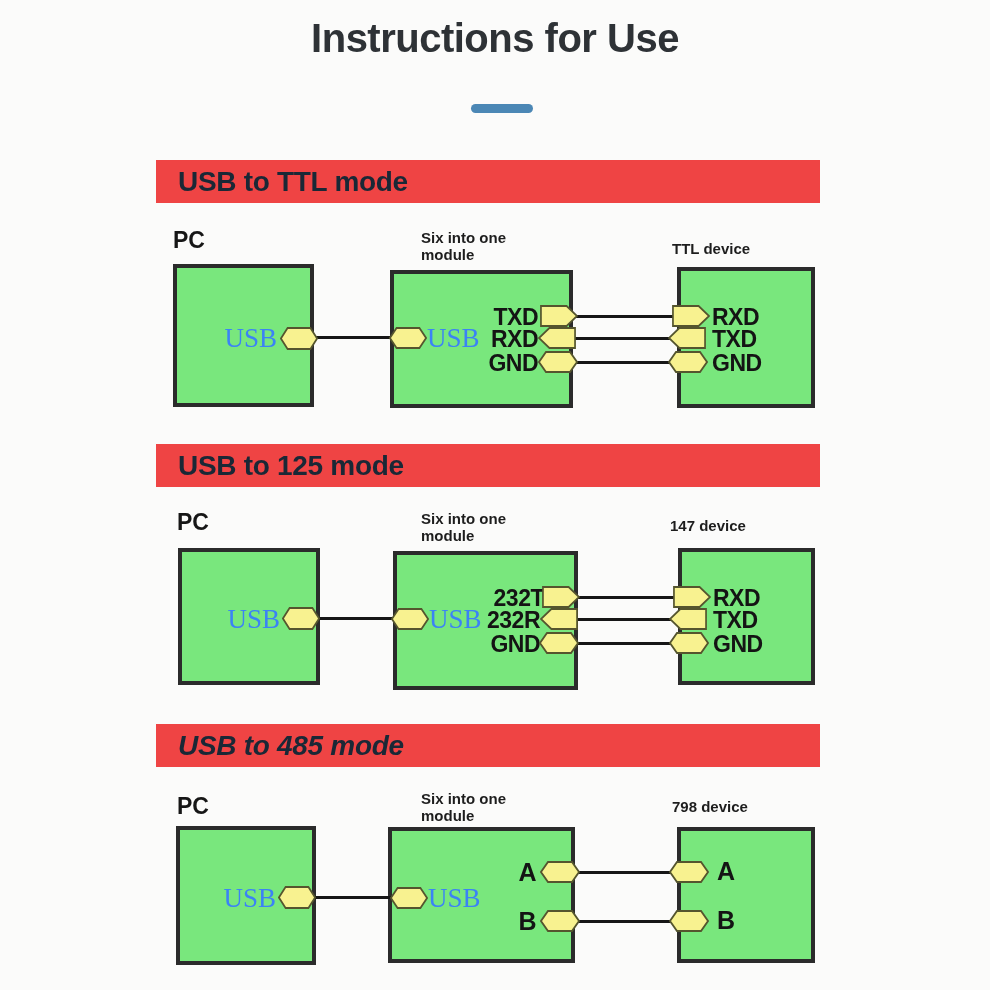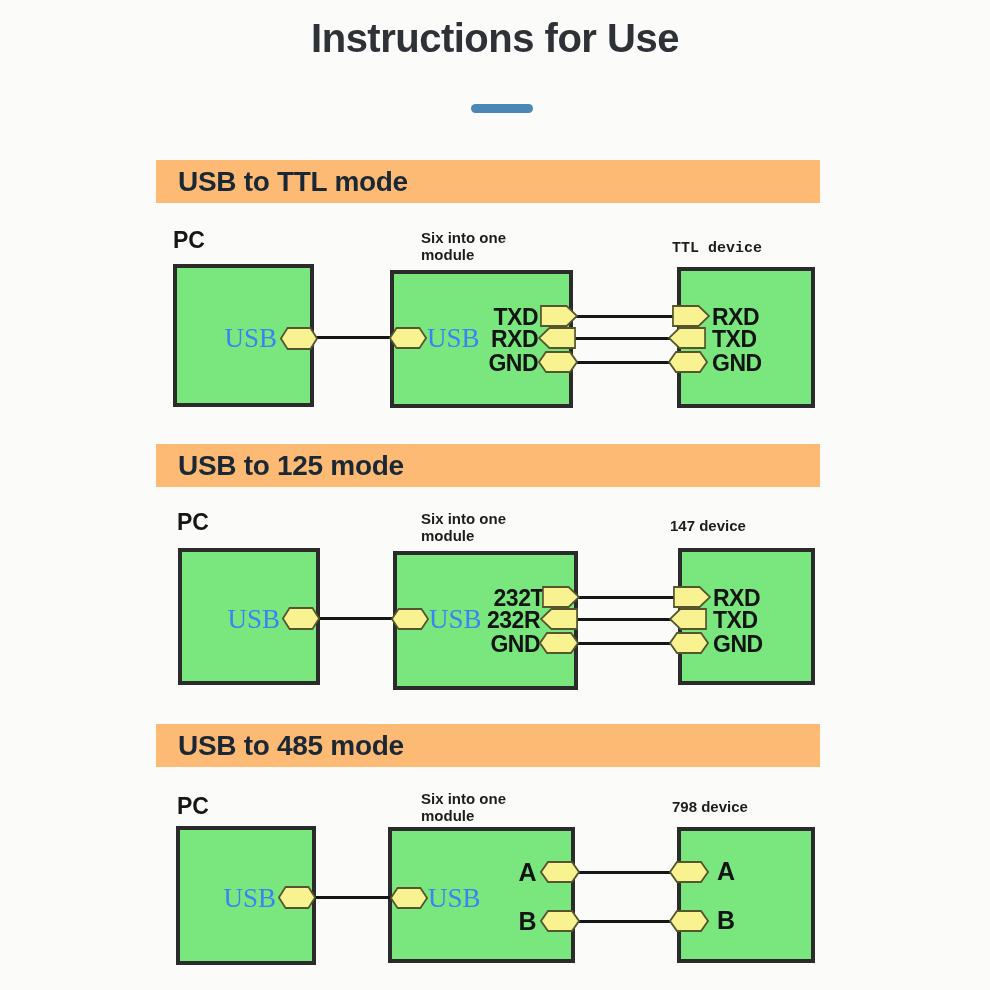--- a/index.html
+++ b/index.html
@@ -1,21 +1,21 @@
 <!DOCTYPE html>
 <html><head>
 <meta charset="utf-8">
 <style>
   html,body{margin:0;padding:0;background:#fbfbfa;}
   .page{position:relative;width:990px;height:990px;background:#fbfbfa;overflow:hidden;
         font-family:"Liberation Sans",sans-serif;}
   .title{position:absolute;top:16px;left:0;width:990px;margin:0;text-align:center;
          font:700 40px "Liberation Sans",sans-serif;color:#2e3236;letter-spacing:-0.5px;}
   .dash{position:absolute;left:471px;top:104px;width:62px;height:9px;border-radius:5px;background:#4b87b5;}
-  .sechdr{position:absolute;left:156px;width:664px;height:43px;background:#fdba74;
+  .sechdr{position:absolute;left:156px;width:664px;height:43px;background:#ef4444;
           display:flex;align-items:center;padding-left:22px;box-sizing:border-box;
           font:700 28px "Liberation Sans",sans-serif;color:#1a2836;letter-spacing:-0.3px;}
   .pcl{position:absolute;font:700 23px "Liberation Sans",sans-serif;color:#161616;}
   .cap{position:absolute;font:700 15px "Liberation Sans",sans-serif;color:#1d1d1d;line-height:17px;}
   .cap.ctr{}
   .gbox{position:absolute;background:#79e77d;border:4px solid #2b2b2b;box-sizing:border-box;}
   .usb{position:absolute;font:400 27px "Liberation Serif",serif;color:#3b82f6;line-height:30px;}
   .usb.r{text-align:right;}
   .plabel{position:absolute;font:700 23px "Liberation Sans",sans-serif;color:#141414;
           letter-spacing:-0.5px;line-height:26px;}
@@ -35,21 +35,21 @@
 
   <div class="sechdr" style="top:160px;">
     <span>USB to TTL mode</span>
   </div>
 
   <div class="pcl" style="left:173px;top:227px;">PC</div>
   <div class="cap ctr" style="left:421px;top:229px;width:200px;">
     <div>Six into one</div>
     <div>module</div>
   </div>
-  <div class="cap" style="left:672px;top:240px;font-family:Liberation Mono, monospace;">TTL device</div>
+  <div class="cap" style="left:672px;top:240px;">TTL device</div>
 
   <div class="gbox" style="left:173px;top:264px;width:141px;height:143px;"></div>
   <div class="gbox" style="left:390px;top:270px;width:183px;height:138px;"></div>
   <div class="gbox" style="left:677px;top:267px;width:138px;height:141px;"></div>
 
   <div class="usb r" style="left:205px;top:323px;width:72px;">USB</div>
   <svg class="pin" style="left:280px;top:327px;" width="38" height="23" viewBox="0 0 40 22" preserveAspectRatio="none">
       <polygon points="8,1 32,1 39,11 32,21 8,21 1,11"></polygon>
     </svg>
   <div class="wire" style="left:316px;top:336px;width:78px;"></div>
@@ -140,21 +140,21 @@
       <polygon points="12,1 39,1 39,21 12,21 1,11"></polygon>
     </svg>
   <svg class="pin" style="left:669px;top:632px;" width="40" height="22" viewBox="0 0 40 22" preserveAspectRatio="none">
       <polygon points="8,1 32,1 39,11 32,21 8,21 1,11"></polygon>
     </svg>
 
   <div class="plabel" style="left:713px;top:585px;width:85px;">RXD</div>
   <div class="plabel" style="left:713px;top:607px;width:85px;">TXD</div>
   <div class="plabel" style="left:713px;top:631px;width:85px;">GND</div>
 
-  <div class="sechdr" style="top:724px;">
+  <div class="sechdr" style="top:724px;font-style:italic;">
     <span>USB to 485 mode</span>
   </div>
 
   <div class="pcl" style="left:177px;top:793px;">PC</div>
   <div class="cap ctr" style="left:421px;top:790px;width:200px;">
     <div>Six into one</div>
     <div>module</div>
   </div>
   <div class="cap" style="left:672px;top:798px;">798 device</div>
 

